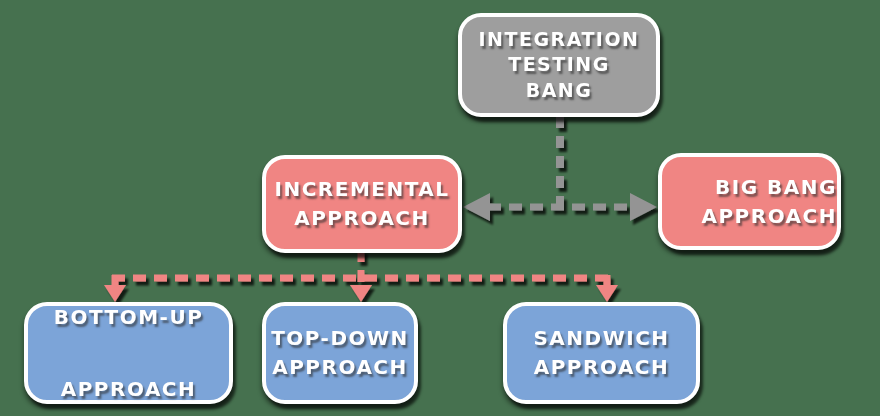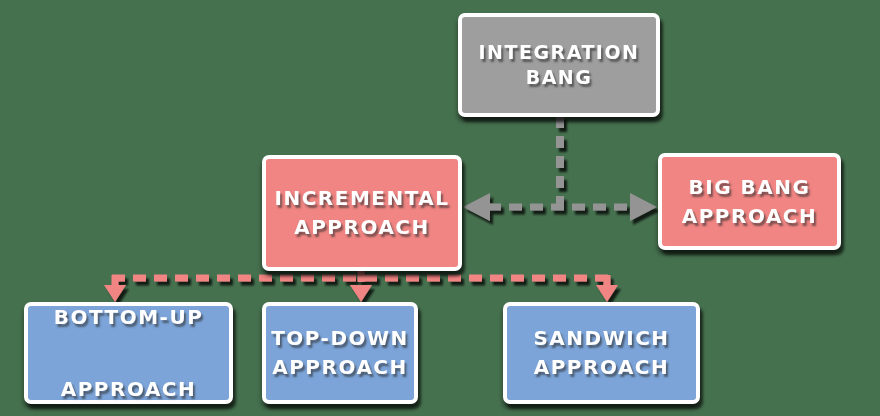--- a/index.html
+++ b/index.html
@@ -28,41 +28,41 @@
   .stroke-gray { stroke: var(--gray-connector, #939393); }
   .fill-gray   { fill:   var(--gray-connector, #939393); }
   .stroke-pink { stroke: var(--pink-connector, #F08583); }
   .fill-pink   { fill:   var(--pink-connector, #F08583); }
 
   .node {
     position: absolute;
     z-index: 1;
     box-sizing: border-box;
     border: 4px solid var(--node-border, #FFFFFF);
-    border-radius: 7px;
+    border-radius: 23px;
     display: flex;
     flex-direction: column;
     align-items: center;
     justify-content: center;
     text-align: center;
     color: var(--text, #FFFFFF);
     font-weight: bold;
     font-size: 20px;
     letter-spacing: 1.5px;
     line-height: 1.45;
     text-shadow: 2px 3px 2px rgba(45,45,45,0.6);
     box-shadow: 3px 5px 3px rgba(0,0,0,0.6), -1px 5px 4px rgba(0,0,0,0.35);
   }
   .node.gray { background: var(--gray-node, #9E9E9E); }
   .node.pink { background: var(--pink-node, #F08583); }
   .node.blue { background: var(--blue-node, #7CA4D8); }
 
   .node-root       { left: 458px; top: 13px;  width: 202px; height: 104px; line-height: 1.32; font-size: 19px; }
-  .node-incremental{ left: 262px; top: 155px; width: 200px; height: 116px; }
-  .node-big-bang   { left: 658px; top: 153px; width: 183px; height: 97px;  }
+  .node-incremental{ left: 262px; top: 155px; width: 200px; height: 98px; }
+  .node-big-bang   { left: 658px; top: 153px; width: 183px; height: 97px; align-items: flex-end;  }
   .node-bottom-up  { left: 24px;  top: 302px; width: 209px; height: 102px; gap: 43px; }
   .node-top-down   { left: 262px; top: 302px; width: 156px; height: 102px; }
   .node-sandwich   { left: 503px; top: 302px; width: 197px; height: 102px; }
 </style>
 </head>
 <body style="--background: #46714F; --gray-node: #9E9E9E; --pink-node: #F08583; --blue-node: #7CA4D8; --gray-connector: #949494; --pink-connector: #F08583; --node-border: #FFFFFF; --text: #FFFFFF;">
 
 <div class="canvas">
 
   <svg class="connectors" width="880" height="416" viewBox="0 0 880 416">
@@ -85,20 +85,21 @@
       <line class="stroke-pink" x1="115" y1="275" x2="115" y2="288" stroke-width="7"></line>
       <line class="stroke-pink" x1="607" y1="275" x2="607" y2="288" stroke-width="7"></line>
       <polygon class="fill-pink" points="104,285 126,285 115,302"></polygon>
       <polygon class="fill-pink" points="350,285 372,285 361,302"></polygon>
       <polygon class="fill-pink" points="596,285 618,285 607,302"></polygon>
     </g>
   </svg>
 
   <div class="node gray node-root">
     <div>INTEGRATION</div>
+    <div>TESTING</div>
     <div>BANG</div>
   </div>
 
   <div class="node pink node-incremental">
     <div>INCREMENTAL</div>
     <div>APPROACH</div>
   </div>
 
   <div class="node pink node-big-bang">
     <div>BIG BANG</div>

